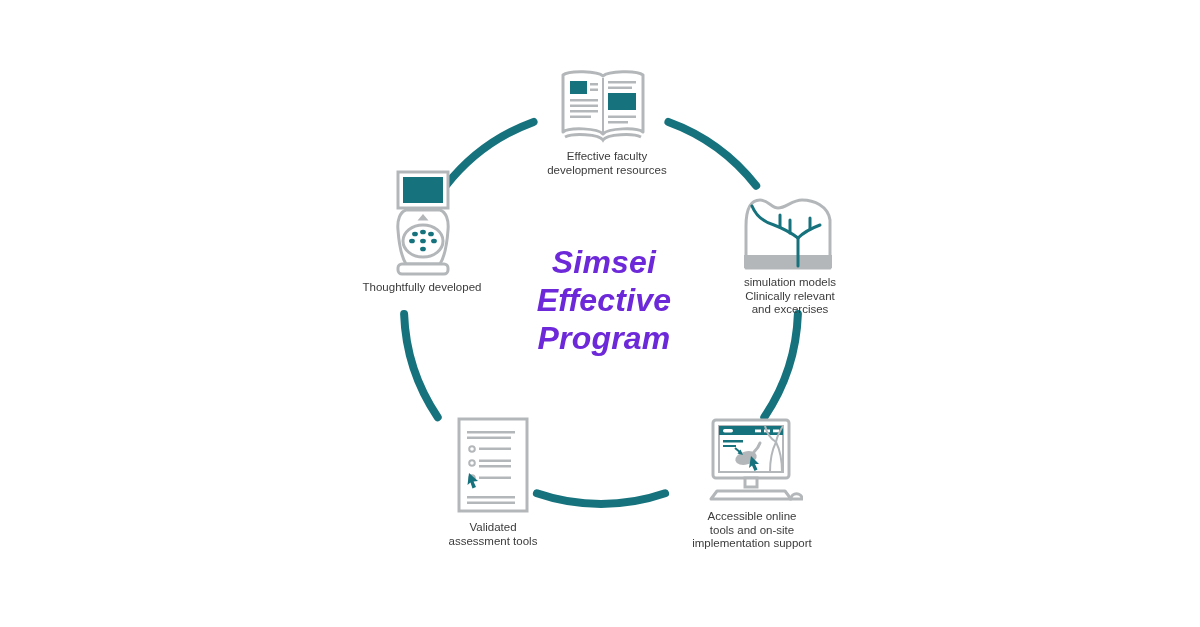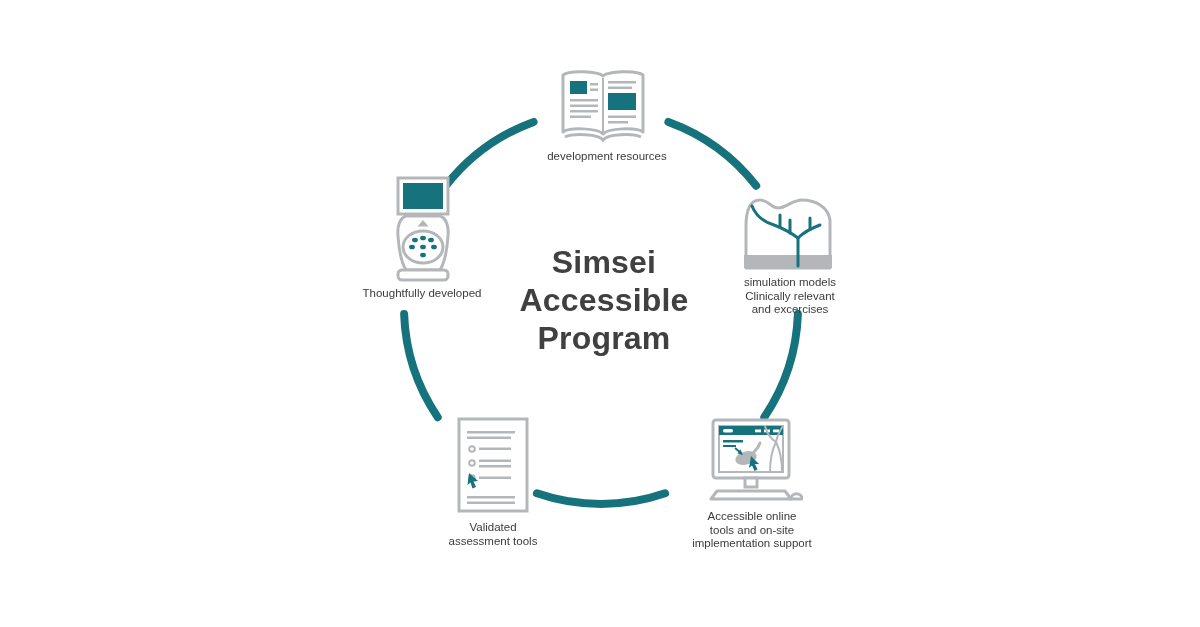--- a/index.html
+++ b/index.html
@@ -22,46 +22,47 @@
     line-height:13.5px;
     color:#3b3b3b;
   }
   .label div{white-space:nowrap;}
   .title{
     position:absolute;
     left:604px;top:243px;
     transform:translateX(-50%);
     width:420px;
     text-align:center;
-    color:#404040;
+    color:#6d28d9;
     font-size:32px;
     font-weight:700;
     line-height:38px;
     letter-spacing:0.2px;
+    font-style:italic;
   }
   svg{display:block;}
 </style>
 </head>
 <body>
 
 <div class="canvas">
 
   <svg class="arcs" width="1200" height="627" viewBox="0 0 1200 627">
     <g fill="none" stroke="#16737d" stroke-width="8" stroke-linecap="round">
       <path d="M 668.4 121.9 A 197 197 0 0 1 756.2 185.7"></path>
       <path d="M 797.9 313.9 A 197 197 0 0 1 764.3 417.2"></path>
       <path d="M 665.1 493.3 A 197 197 0 0 1 536.9 493.3"></path>
       <path d="M 437.7 417.2 A 197 197 0 0 1 404.1 313.9"></path>
       <path d="M 445.8 185.7 A 197 197 0 0 1 533.6 121.9"></path>
     </g>
   </svg>
 
   <div class="title">
     <div>Simsei</div>
-    <div>Accessible</div>
+    <div>Effective</div>
     <div>Program</div>
   </div>
 
   <div class="node" style="left:555px;top:66px;">
     <svg class="icon" width="96" height="84" viewBox="0 0 96 84">
       <path d="M10,71 C18,67 44,68 48,74 C52,68 78,67 86,71" fill="none" stroke="#b4b7b9" stroke-width="3"></path>
       <path d="M48,10 C43,5 14,4 8,9 L8,66 C14,61 43,62 48,68 C53,62 82,61 88,66 L88,9 C82,4 53,5 48,10 Z" fill="#ffffff" stroke="#b4b7b9" stroke-width="3" stroke-linejoin="round"></path>
       <path d="M48,12 V66" fill="none" stroke="#b4b7b9" stroke-width="2"></path>
       <rect x="15" y="15" width="17" height="13" fill="#16737d"></rect>
       <rect x="35" y="17" width="8" height="2.5" fill="#b4b7b9"></rect>
@@ -70,20 +71,21 @@
       <rect x="15" y="38.5" width="28" height="2.5" fill="#b4b7b9"></rect>
       <rect x="15" y="44" width="28" height="2.5" fill="#b4b7b9"></rect>
       <rect x="15" y="49.5" width="21" height="2.5" fill="#b4b7b9"></rect>
       <rect x="53" y="15" width="28" height="2.5" fill="#b4b7b9"></rect>
       <rect x="53" y="20.5" width="24" height="2.5" fill="#b4b7b9"></rect>
       <rect x="53" y="27" width="28" height="17" fill="#16737d"></rect>
       <rect x="53" y="49.5" width="28" height="2.5" fill="#b4b7b9"></rect>
       <rect x="53" y="55" width="20" height="2.5" fill="#b4b7b9"></rect>
     </svg>
     <div class="label" style="left:52px;top:84px;">
+      <div>Effective faculty</div>
       <div>development resources</div>
     </div>
   </div>
 
   <div class="node" style="left:740px;top:192px;">
     <svg class="icon" width="96" height="84" viewBox="0 0 96 84">
       <path d="M6,76 L6,34 C6,18 10,8 20,8 C28,8 32,16 38,16 C46,16 52,8 62,8 C74,8 88,14 90,28 L90,76 Z" fill="#ffffff" stroke="#b4b7b9" stroke-width="3" stroke-linejoin="round"></path>
       <rect x="4" y="63" width="88" height="13" fill="#b4b7b9"></rect>
       <g fill="none" stroke="#16737d" stroke-width="3" stroke-linecap="round">
         <path d="M58,74 V46"></path>
@@ -149,21 +151,21 @@
       <path d="M14,58 L23,66 L18.5,66.5 L21,72 L17.5,73.5 L15.5,67.5 L12.5,70 Z" fill="#16737d"></path>
       <rect x="12" y="81" width="48" height="2.5" fill="#b4b7b9"></rect>
       <rect x="12" y="86.5" width="48" height="2.5" fill="#b4b7b9"></rect>
     </svg>
     <div class="label" style="left:38px;top:106px;">
       <div>Validated</div>
       <div>assessment tools</div>
     </div>
   </div>
 
-  <div class="node" style="left:390px;top:176px;">
+  <div class="node" style="left:390px;top:170px;">
     <svg class="icon" width="66" height="110" viewBox="0 0 66 110">
       <rect x="8" y="2" width="50" height="36" fill="#ffffff" stroke="#b4b7b9" stroke-width="3"></rect>
       <rect x="13" y="7" width="40" height="26" fill="#16737d"></rect>
       <path d="M16,40 C10,42 7,50 8,60 C9,74 11,86 16,94 L50,94 C55,86 57,74 58,60 C59,50 56,42 50,40 Z" fill="#ffffff" stroke="#b4b7b9" stroke-width="3" stroke-linejoin="round"></path>
       <path d="M33,44 L27.5,50.5 L38.5,50.5 Z" fill="#b4b7b9"></path>
       <ellipse cx="33" cy="71" rx="20" ry="16" fill="#ffffff" stroke="#b4b7b9" stroke-width="3"></ellipse>
       <g fill="#16737d">
         <ellipse cx="25" cy="64" rx="2.9" ry="2.3"></ellipse>
         <ellipse cx="33" cy="62" rx="2.9" ry="2.3"></ellipse>
         <ellipse cx="41" cy="64" rx="2.9" ry="2.3"></ellipse>

